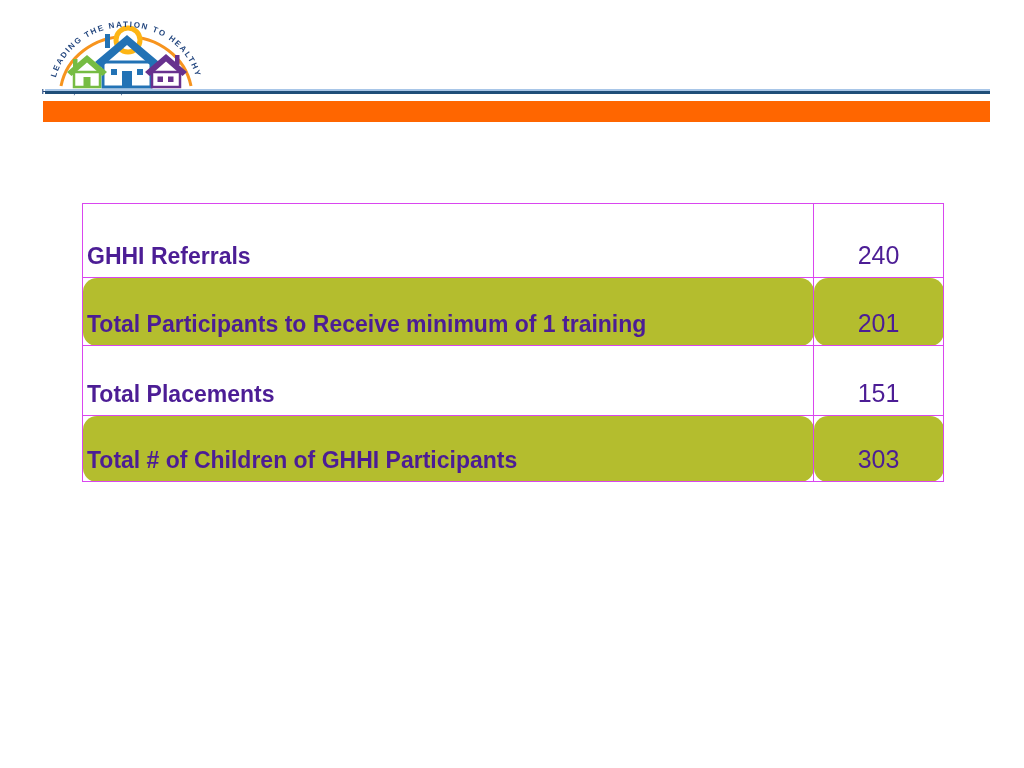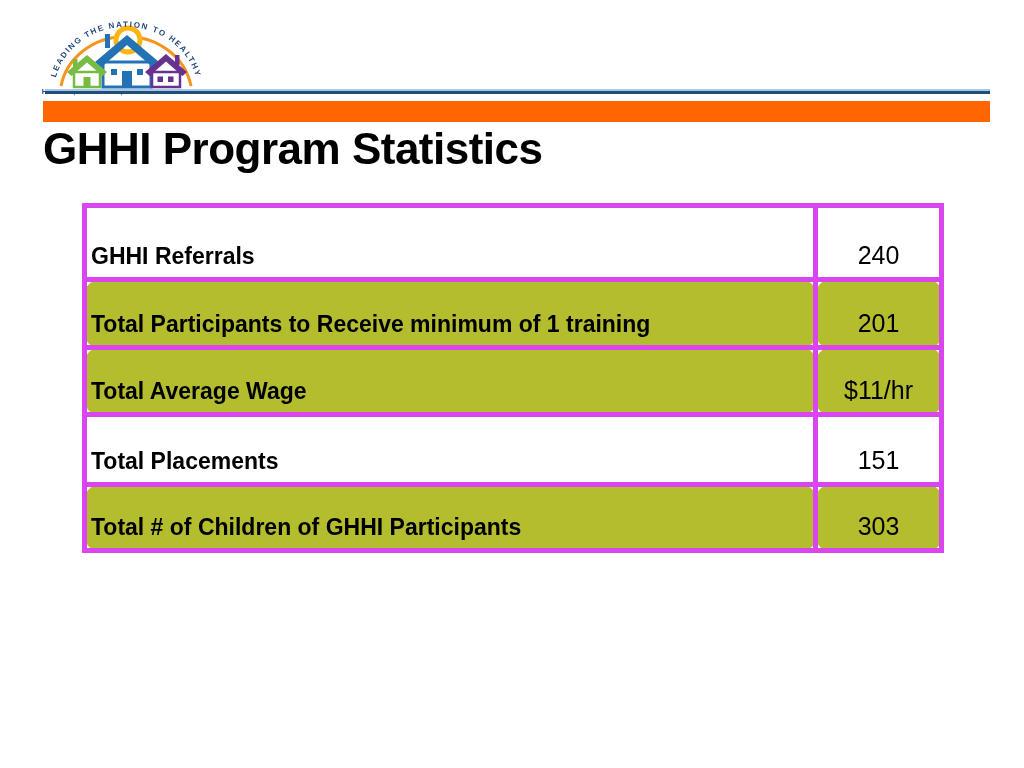--- a/index.html
+++ b/index.html
@@ -11,21 +11,21 @@
 
   .line-light  { position:absolute; left:45px; top:89px;  width:945px; height:2px;  background:#a8c6e8; }
   .line-navy   { position:absolute; left:45px; top:91px;  width:945px; height:3px;  background:#1f4e79; }
   .orange-bar  { position:absolute; left:43px; top:101px; width:947px; height:21px; background:#ff6600; }
 
   .page-title { position:absolute; left:43px; top:126px; font-size:44px; font-weight:bold;
                 color:#000; letter-spacing:-0.5px; line-height:1.05; white-space:nowrap; }
 
   table.stats { position:absolute; left:82px; top:203px; width:862px;
                 border-collapse:collapse; table-layout:fixed; }
-  table.stats td { border:5px solid #d946ef; vertical-align:bottom; color:#000000; background:#ffffff; }
+  table.stats td { border:1px solid #d946ef; vertical-align:bottom; color:#4c1d95; background:#ffffff; }
   table.stats td.label { width:731px; font-weight:bold; font-size:23px; line-height:1.3;
                          text-align:left; padding:2px 4px 5px 4px; }
   table.stats td.value { font-size:25px; font-weight:normal; text-align:center;
                          padding:2px 2px 7px 2px; }
   table.stats tr.olive td { background:#b4bd2e;border-radius:14px; }
   table.stats tr.r1 { height:74px; }
   table.stats tr.r2 { height:68px; }
   table.stats tr.r3 { height:77px; }
   table.stats tr.r4 { height:67px; }
   table.stats tr.r5 { height:70px; }
@@ -73,35 +73,30 @@
       <textPath href="#arcTextPath" startOffset="50%" text-anchor="middle">LEADING THE NATION TO HEALTHY</textPath>
     </text>
 
     <text x="85" y="86" text-anchor="middle" font-size="7.4" font-weight="bold" fill="#24477f" letter-spacing="0.9" font-family="Liberation Sans, sans-serif">HOMES, FAMILIES, AND COMMUNITIES</text>
   </svg>
 
   <div class="line-light"></div>
   <div class="line-navy"></div>
   <div class="orange-bar"></div>
 
-  <h1 class="page-title">GHHI Program Statistics</h1>
 
   <table class="stats">
     <tbody>
       <tr class="r1">
         <td class="label">GHHI Referrals</td>
         <td class="value">240</td>
       </tr>
       <tr class="r2 olive">
         <td class="label">Total Participants to Receive minimum of 1 training</td>
         <td class="value">201</td>
-      </tr>
-      <tr class="r4 olive">
-        <td class="label">Total Average Wage</td>
-        <td class="value">$11/hr</td>
       </tr>
       <tr class="r5">
         <td class="label">Total Placements</td>
         <td class="value">151</td>
       </tr>
       <tr class="r6 olive">
         <td class="label">Total # of Children of GHHI Participants</td>
         <td class="value">303</td>
       </tr>
     </tbody>

